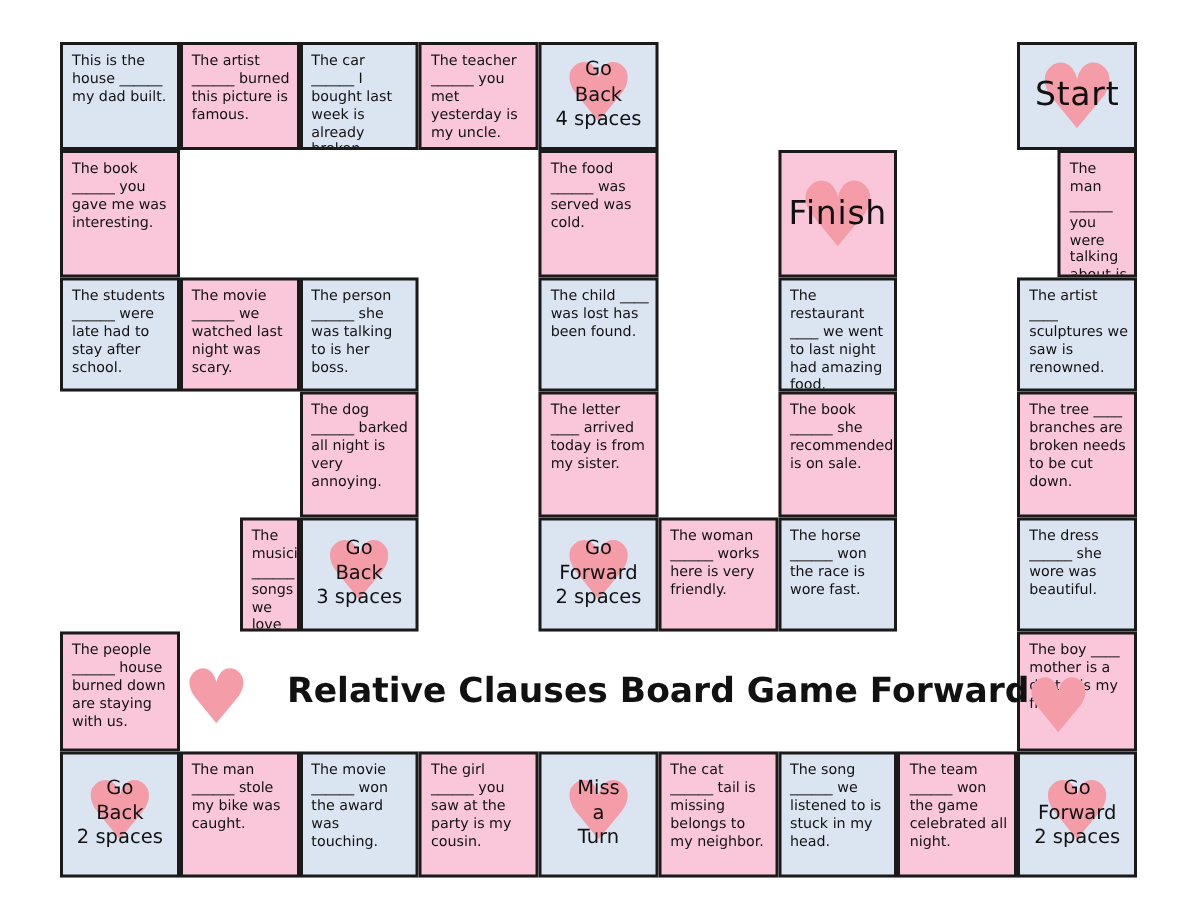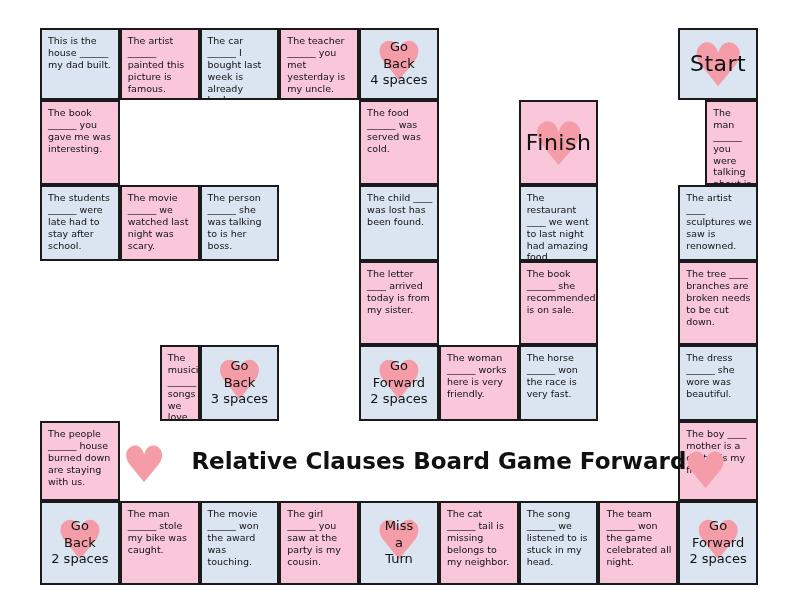--- a/index.html
+++ b/index.html
@@ -56,21 +56,21 @@
 <div class="board">
   <div class="title-row">
     <span class="title-heart left">♥</span>
     <h1 class="page-title">Relative Clauses Board Game Forward</h1>
     <span class="title-heart right">♥</span>
   </div>
 <div class="cell blue" style="grid-area: 1 / 1;">
       <span class="cell-text">This is the house ______ my dad built.</span>
     </div>
     <div class="cell pink" style="grid-area: 1 / 2;">
-      <span class="cell-text">The artist ______ painted this picture is famous.</span>
+      <span class="cell-text">The artist ______ burned this picture is famous.</span>
     </div>
     <div class="cell blue" style="grid-area: 1 / 3;">
       <span class="cell-text">The car ______ I bought last week is already broken.</span>
     </div>
     <div class="cell pink" style="grid-area: 1 / 4;">
       <span class="cell-text">The teacher ______ you met yesterday is my uncle.</span>
     </div>
     <div class="cell blue centered special" style="grid-area: 1 / 5;">
       <span class="heart">♥</span>
       <span class="cell-text">Go
@@ -105,20 +105,23 @@
     </div>
     <div class="cell blue" style="grid-area: 3 / 5;">
       <span class="cell-text">The child ____ was lost has been found.</span>
     </div>
     <div class="cell blue" style="grid-area: 3 / 7;">
       <span class="cell-text">The restaurant ____ we went to last night had amazing food.</span>
     </div>
     <div class="cell blue" style="grid-area: 3 / 9;">
       <span class="cell-text">The artist ____ sculptures we saw is renowned.</span>
     </div>
+    <div class="cell pink" style="grid-area: 4 / 3;">
+      <span class="cell-text">The dog ______ barked all night is very annoying.</span>
+    </div>
     <div class="cell pink" style="grid-area: 4 / 5;">
       <span class="cell-text">The letter ____ arrived today is from my sister.</span>
     </div>
     <div class="cell pink" style="grid-area: 4 / 7;">
       <span class="cell-text">The book ______ she recommended is on sale.</span>
     </div>
     <div class="cell pink" style="grid-area: 4 / 9;">
       <span class="cell-text">The tree ____ branches are broken needs to be cut down.</span>
     </div>
     <div class="cell pink" style="grid-area: 5 / 2; margin-left: 40px;">
@@ -133,21 +136,21 @@
     <div class="cell blue centered special" style="grid-area: 5 / 5;">
       <span class="heart">♥</span>
       <span class="cell-text">Go
 Forward
 2 spaces</span>
     </div>
     <div class="cell pink" style="grid-area: 5 / 6;">
       <span class="cell-text">The woman ______ works here is very friendly.</span>
     </div>
     <div class="cell blue" style="grid-area: 5 / 7;">
-      <span class="cell-text">The horse ______ won the race is very fast.</span>
+      <span class="cell-text">The horse ______ won the race is wore fast.</span>
     </div>
     <div class="cell blue" style="grid-area: 5 / 9;">
       <span class="cell-text">The dress ______ she wore was beautiful.</span>
     </div>
     <div class="cell pink" style="grid-area: 6 / 1;">
       <span class="cell-text">The people ______ house burned down are staying with us.</span>
     </div>
     <div class="cell pink" style="grid-area: 6 / 9;">
       <span class="cell-text">The boy ____ mother is a doctor is my friend.</span>
     </div>

